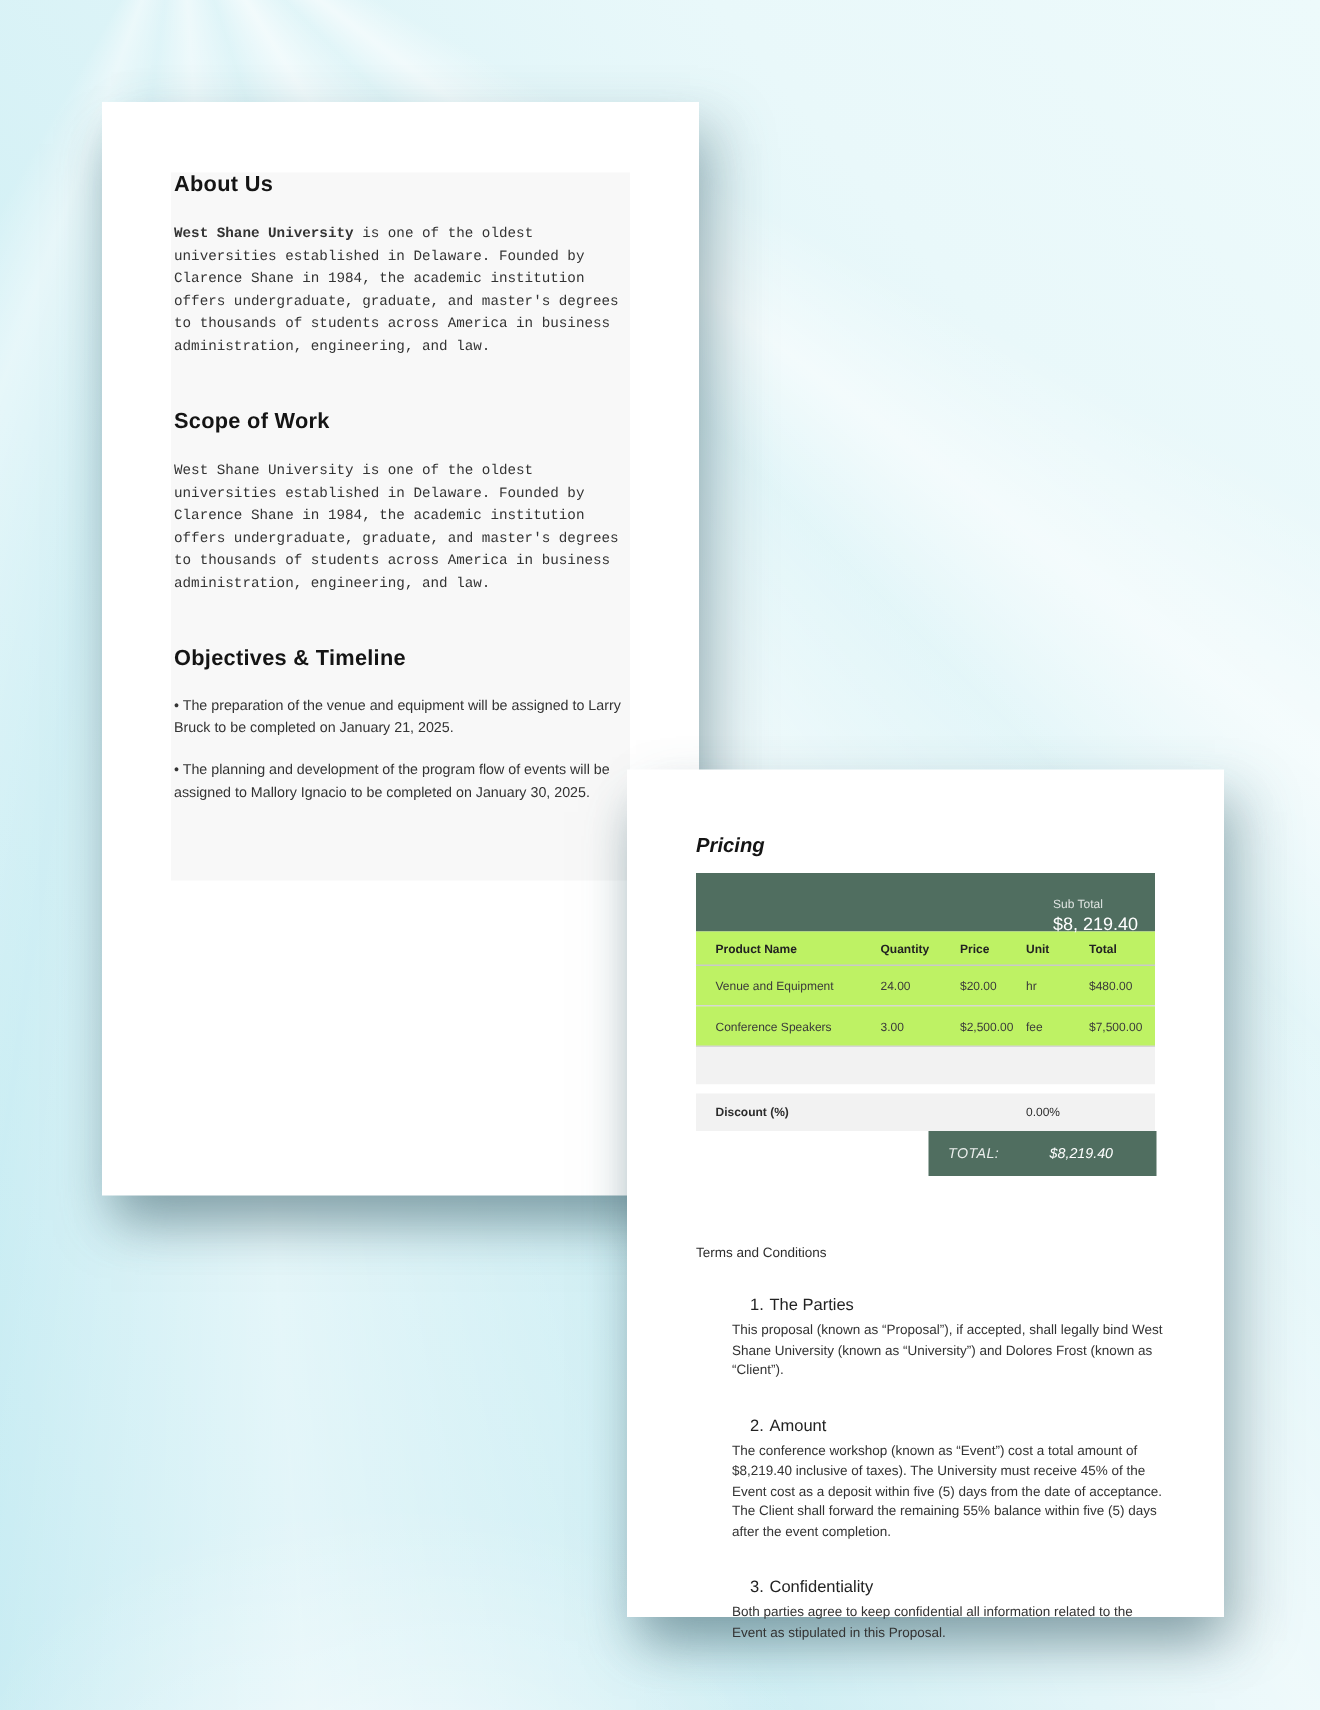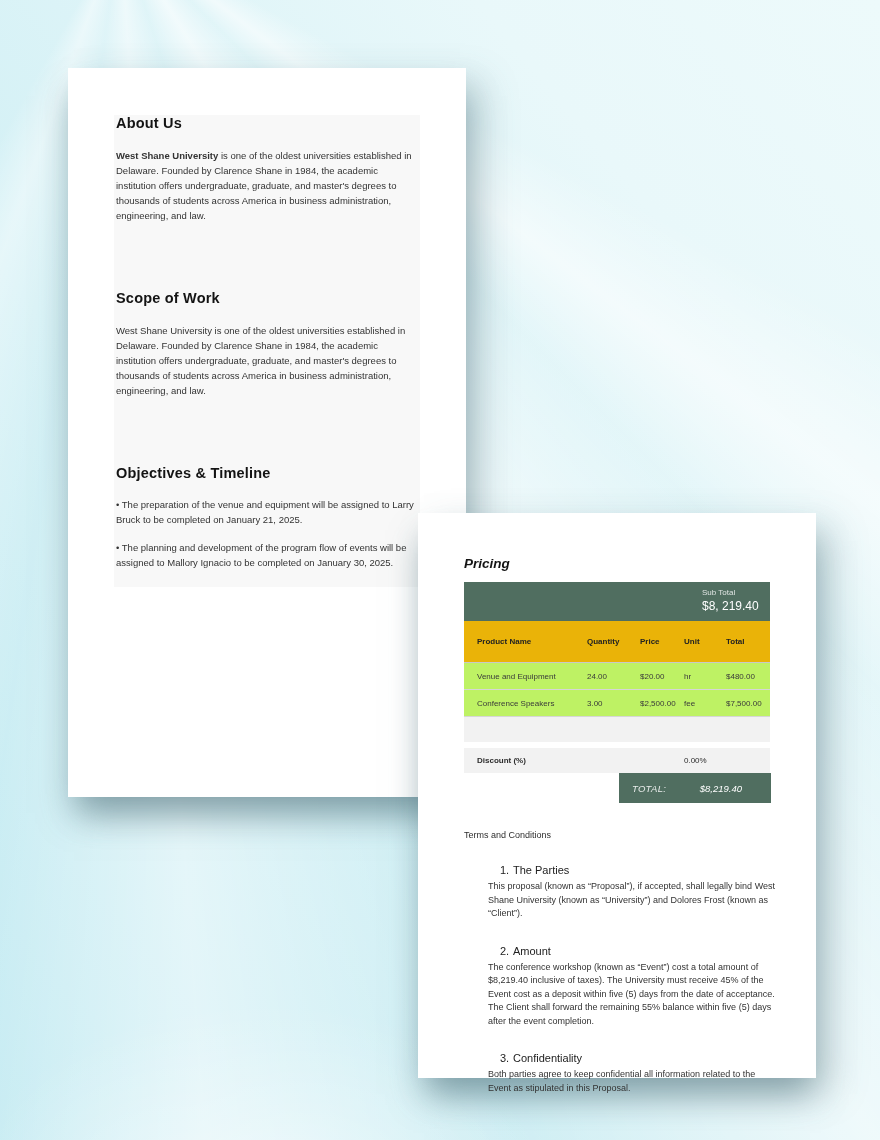--- a/index.html
+++ b/index.html
@@ -32,35 +32,35 @@
   }
   .page1{left:68px;top:68px;width:398px;height:729px;}
   .page2{left:418px;top:513px;width:398px;height:565px;}
 
   
   .panel{
     position:absolute;left:46px;top:47px;width:306px;height:472px;
     background:#f8f8f8;padding:0 2px;box-sizing:border-box;
   }
   .doc-h1{font-size:14.5px;font-weight:bold;color:#141414;margin:0;letter-spacing:.2px;}
-  .doc-h1.mt{margin-top:67px;}
-  .doc-p{font-size:9.5px;line-height:15px;color:#333;margin:17px 0 0 0;}
+  .doc-h1.mt{margin-top:35px;}
+  .doc-p{font-size:9.5px;line-height:15px;color:#333;margin:17px 0 0 0;font-family:Liberation Mono, monospace;}
   .bullet-p{font-size:9.5px;line-height:15px;color:#333;margin:16px 0 0 0;}
   .bullet-p + .bullet-p{margin-top:13px;}
   .bullet-p::before{content:"• ";}
 
   
   .pricing-h{position:absolute;left:46px;top:43px;margin:0;font-size:13.5px;font-weight:bold;color:#141414;font-style:italic;}
   .ptable{position:absolute;left:46px;top:69px;width:306px;}
   .subtotal-band{background:#506e60;height:39px;display:flex;justify-content:flex-end;}
-  .subtotal-box{width:68px;margin-right:0;padding-top:6px;}
+  .subtotal-box{width:68px;margin-right:0;padding-top:16px;}
   .subtotal-label{font-size:8px;color:rgba(255,255,255,0.82);}
   .subtotal-value{font-size:12px;color:#ffffff;margin-top:2px;}
   .grid{display:grid;grid-template-columns:110px 53px 44px 42px 1fr;align-items:center;padding-left:13px;box-sizing:border-box;}
-  .thead{height:42px;background:#eab308;border-bottom:1px solid #c9c9c9;font-size:8px;font-weight:bold;color:#222;}
+  .thead{height:23px;background:#bef264;border-bottom:1px solid #c9c9c9;font-size:8px;font-weight:bold;color:#222;}
   .trow{height:27px;background:#bef264;border-bottom:1px solid #d6d6d6;font-size:8px;color:#3a3a3a;}
   .trow-empty{height:25px;background:#f2f2f2;}
   .tgap{height:6px;background:#ffffff;}
   .mrow{background:#f2f2f2;font-size:8px;color:#2c2c2c;}
   .mrow .mlabel{grid-column:1 / 4;font-weight:bold;}
   .mrow.taxes{height:23px;border-bottom:2px solid #ffffff;}
   .mrow.discount{height:25px;}
   .total-box{
     margin-left:155px;width:152px;height:30px;background:#506e60;
     display:flex;align-items:center;justify-content:space-between;

